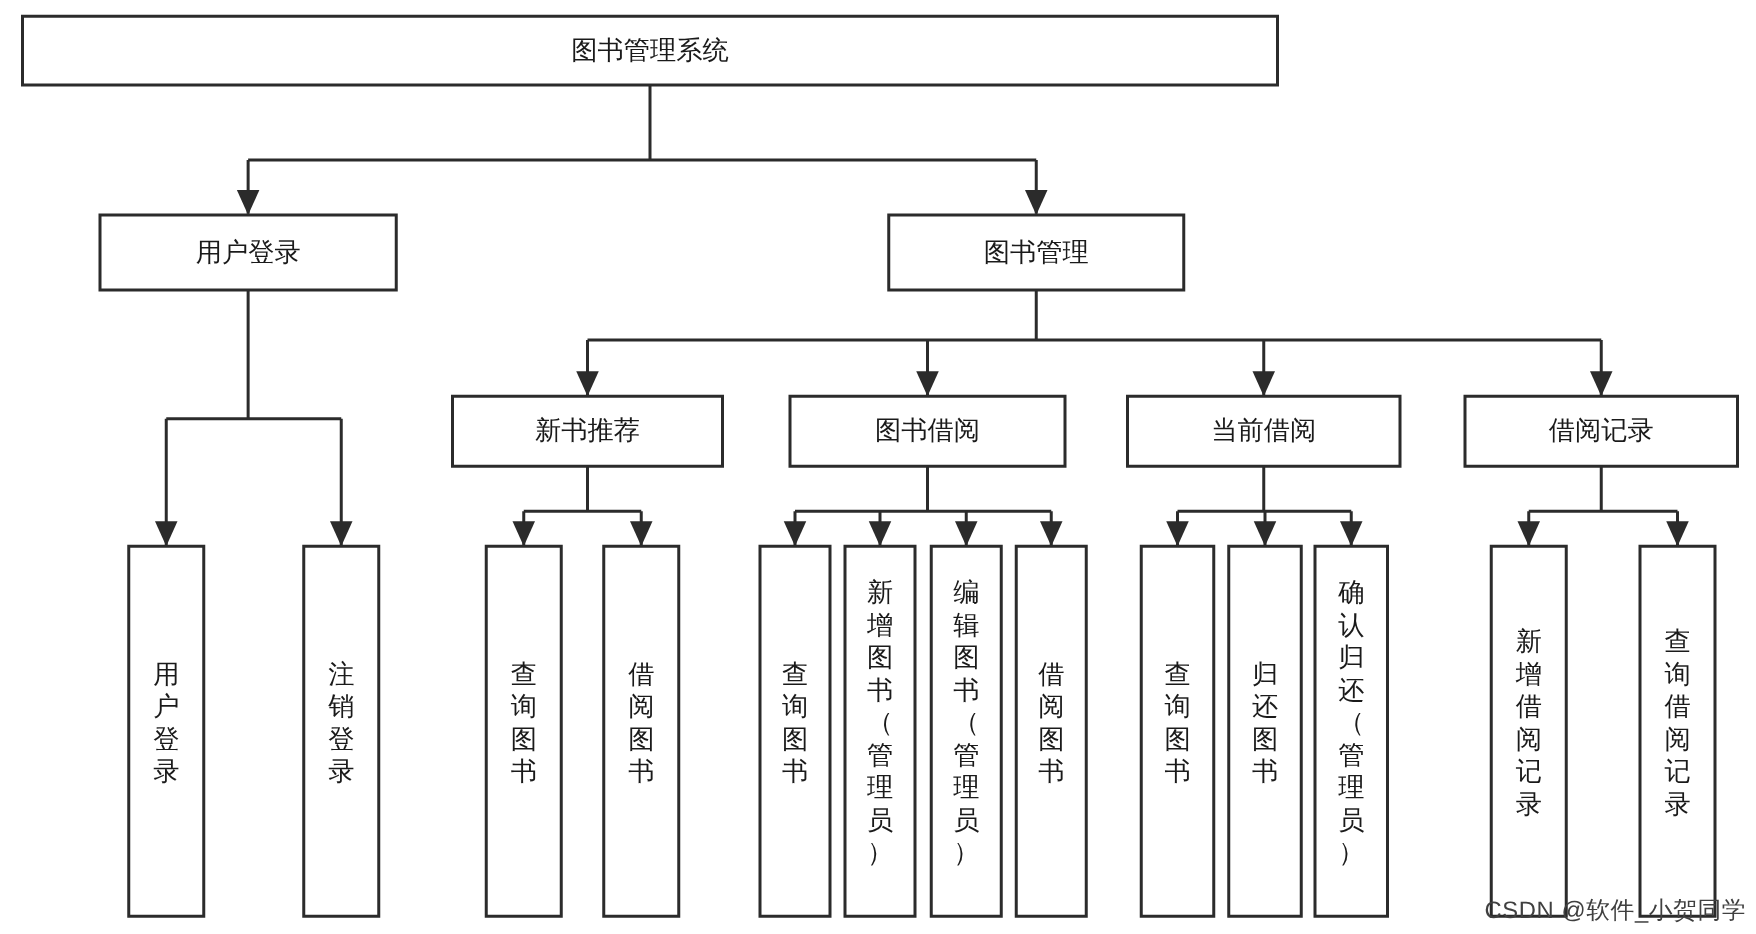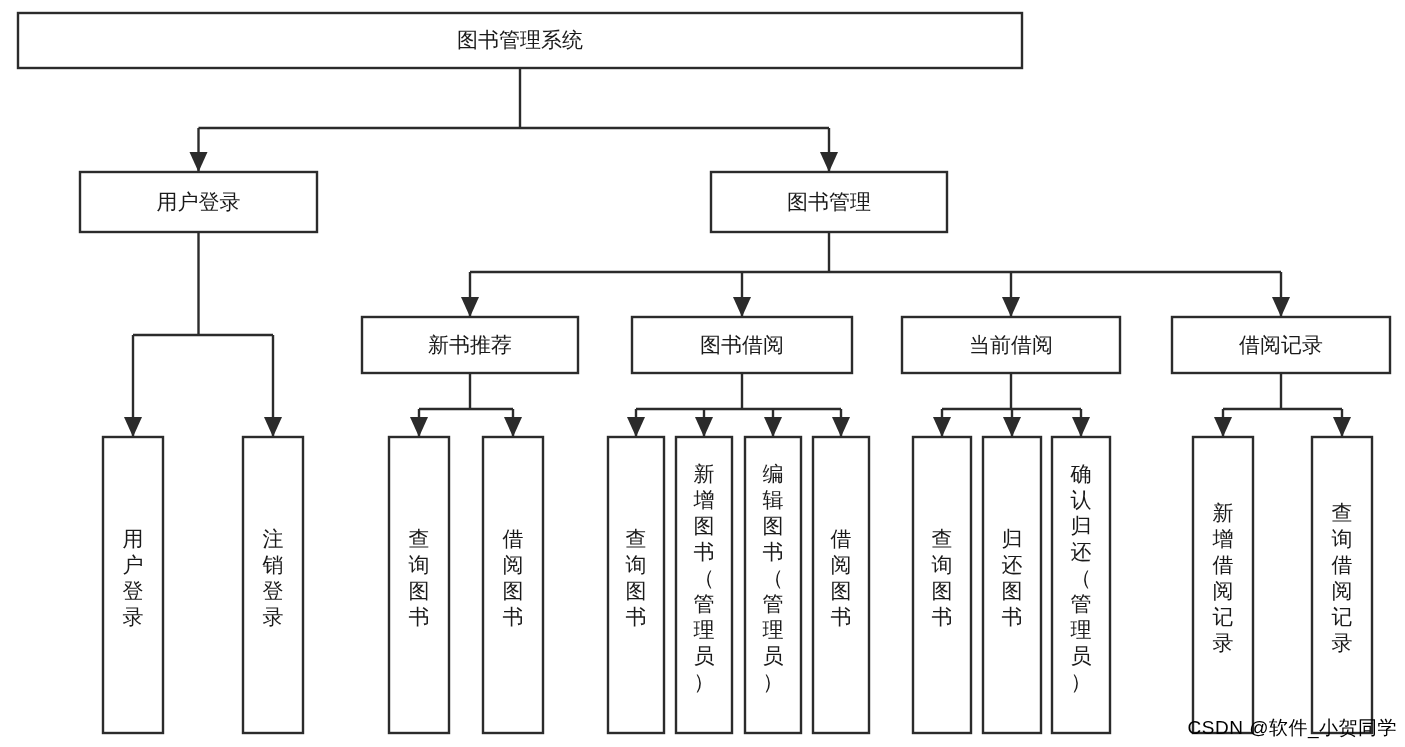--- a/index.html
+++ b/index.html
@@ -54,21 +54,21 @@
   .arrow-head {
     fill: #2b2b2b;
     stroke: none;
   }
   .watermark {
     position: absolute;
     right: 8px;
     bottom: 6px;
     font-family: "Liberation Sans", "DejaVu Sans", sans-serif;
     font-size: 19px;
-    color: #000000;
+    color: #404040;
     letter-spacing: 0.5px;
     white-space: nowrap;
     user-select: none;
   }
 </style>
 </head>
 <body>
 
 <div id="diagram-root">
   <svg class="diagram" id="diagram-svg" viewBox="0 0 1405 747" xmlns="http://www.w3.org/2000/svg">

